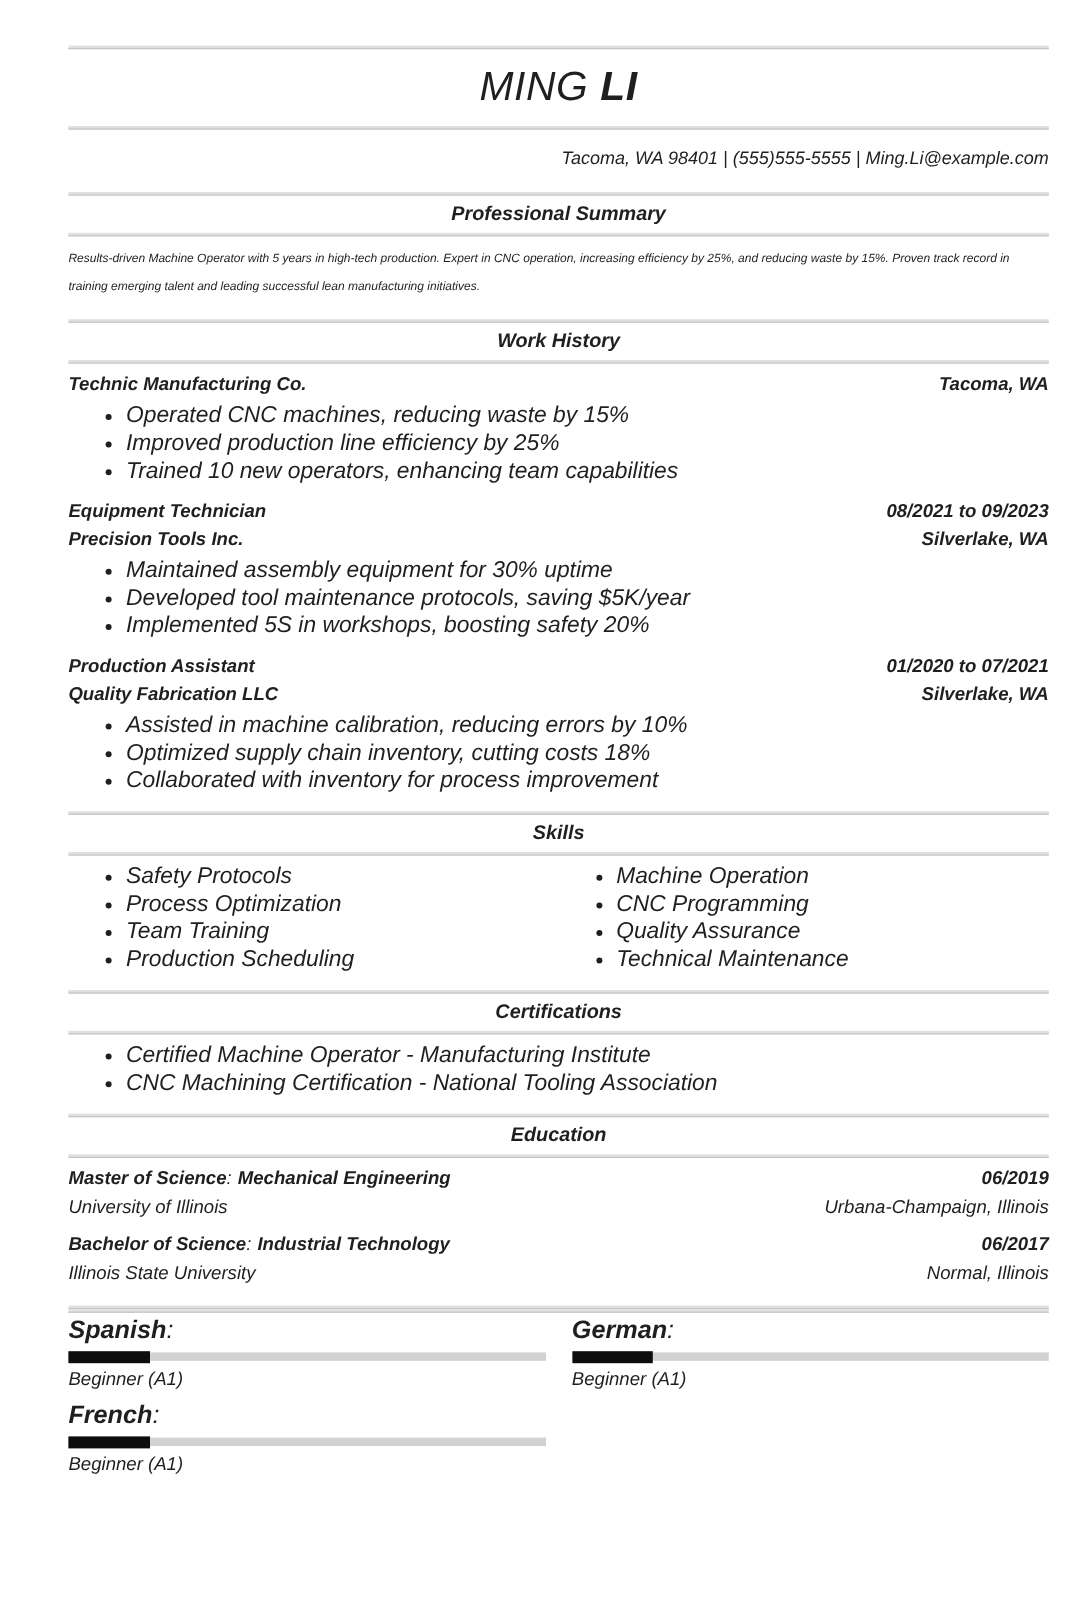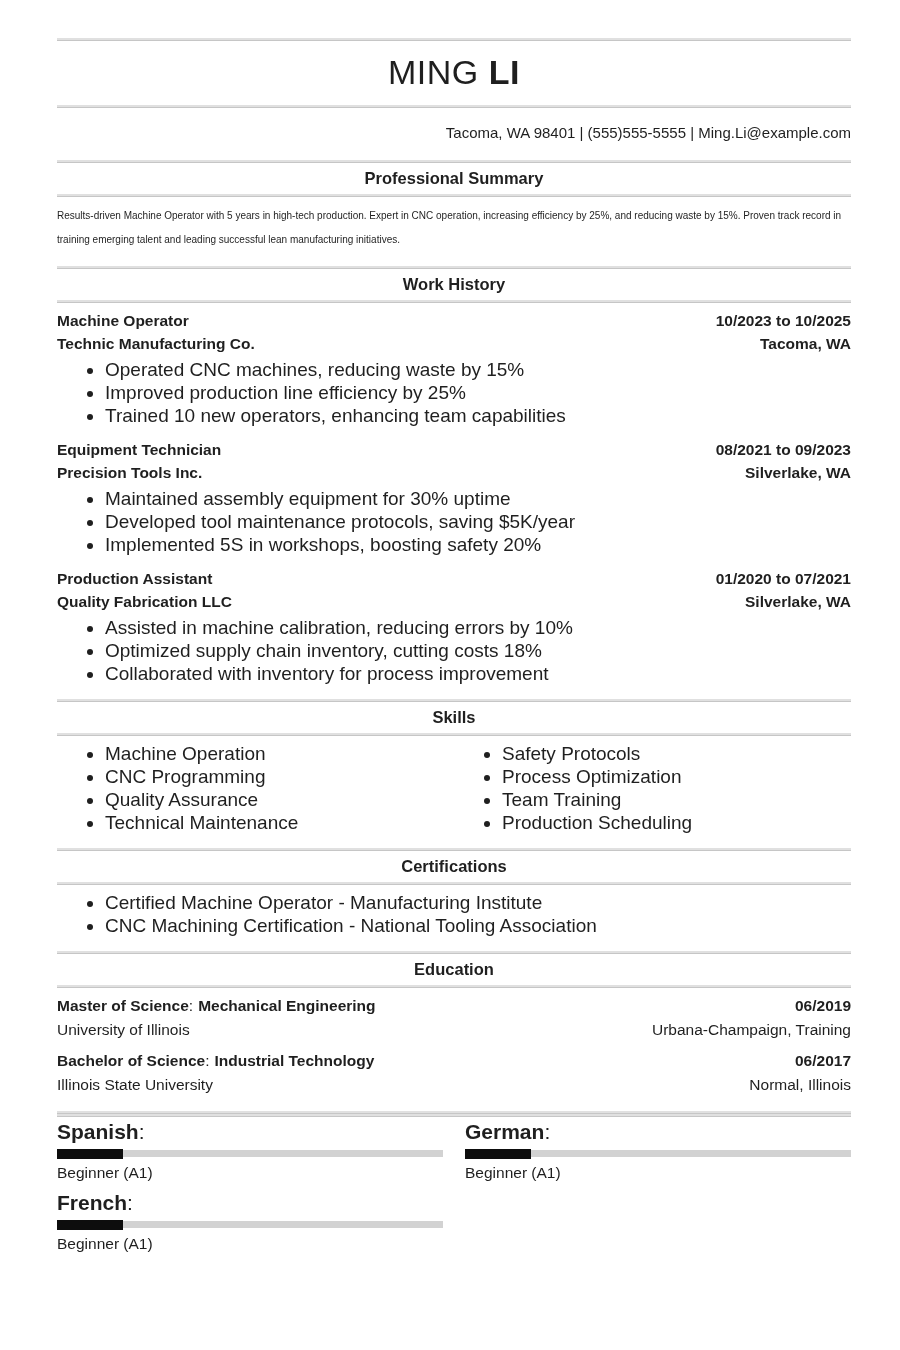--- a/index.html
+++ b/index.html
@@ -2,21 +2,21 @@
 <html><head>
 <meta charset="utf-8">
 <style>
   * { margin: 0; padding: 0; box-sizing: border-box; }
   html, body { background: #ffffff; }
   body {
     width: 900px; height: 1350px; overflow: hidden;
     font-family: "Liberation Sans", sans-serif;
     color: #1f1f1f;
   }
-  .page { padding: 38px 49px 20px 57px; }
+  .page { padding: 38px 26px 20px 57px; font-style: italic; }
   .rule {
     height: 3px; background: #e0e0e0; border-bottom: 1px solid #c6c6c6;
   }
   .name {
     text-align: center; font-size: 34px; font-weight: 400;
     letter-spacing: 0.5px; margin: 10px 0 12px 0; line-height: 42px;
   }
   .name .last { font-weight: 700; }
   .contact {
     text-align: right; font-size: 15px; margin: 15px 0 17px 0; line-height: 20px;
@@ -67,24 +67,20 @@
   <p class="summary">Results-driven Machine Operator with 5 years in high-tech production. Expert in CNC operation, increasing efficiency by 25%, and reducing waste by 15%. Proven track record in training emerging talent and leading successful lean manufacturing initiatives.</p>
 
   <div class="rule"></div>
   <h2 class="sec-heading">Work History</h2>
   <div class="rule"></div>
 
   <div class="section-body">
 
     <div class="job">
       <div class="row bold">
-        <span>Machine Operator</span>
-        <span>10/2023 to 10/2025</span>
-      </div>
-      <div class="row bold">
         <span>Technic Manufacturing Co.</span>
         <span>Tacoma, WA</span>
       </div>
       <ul>
         <li>Operated CNC machines, reducing waste by 15%</li>
         <li>Improved production line efficiency by 25%</li>
         <li>Trained 10 new operators, enhancing team capabilities</li>
       </ul>
     </div>
 
@@ -120,32 +116,32 @@
       </ul>
     </div>
 
   </div>
 
   <div class="rule"></div>
   <h2 class="sec-heading">Skills</h2>
   <div class="rule"></div>
 
   <div class="section-body skills-cols">
+    <ul>
+      <li>Safety Protocols</li>
+      <li>Process Optimization</li>
+      <li>Team Training</li>
+      <li>Production Scheduling</li>
+    </ul>
     <ul>
       <li>Machine Operation</li>
       <li>CNC Programming</li>
       <li>Quality Assurance</li>
       <li>Technical Maintenance</li>
     </ul>
-    <ul>
-      <li>Safety Protocols</li>
-      <li>Process Optimization</li>
-      <li>Team Training</li>
-      <li>Production Scheduling</li>
-    </ul>
   </div>
 
   <div class="rule"></div>
   <h2 class="sec-heading">Certifications</h2>
   <div class="rule"></div>
 
   <div class="section-body">
     <ul>
       <li>Certified Machine Operator - Manufacturing Institute</li>
       <li>CNC Machining Certification - National Tooling Association</li>
@@ -158,21 +154,21 @@
 
   <div class="section-body">
 
     <div class="edu-entry">
       <div class="row">
         <span class="bold"><span>Master of Science</span><span class="colon">:</span><span>Mechanical Engineering</span></span>
         <span class="bold">06/2019</span>
       </div>
       <div class="row">
         <span>University of Illinois</span>
-        <span>Urbana-Champaign, Training</span>
+        <span>Urbana-Champaign, Illinois</span>
       </div>
     </div>
 
     <div class="edu-entry">
       <div class="row">
         <span class="bold"><span>Bachelor of Science</span><span class="colon">:</span><span>Industrial Technology</span></span>
         <span class="bold">06/2017</span>
       </div>
       <div class="row">
         <span>Illinois State University</span>

